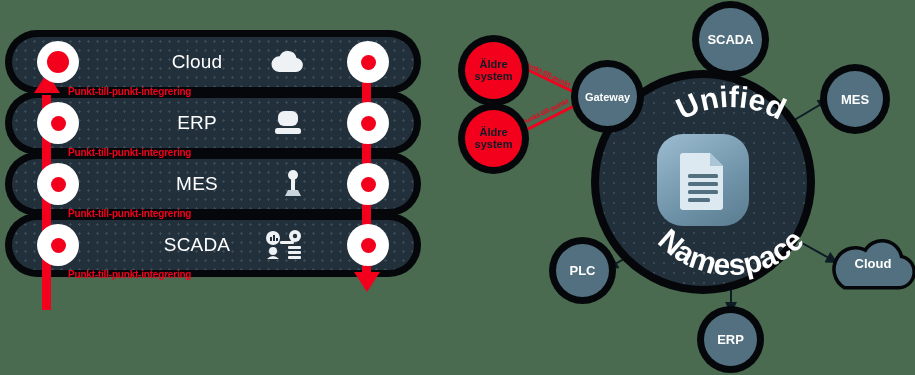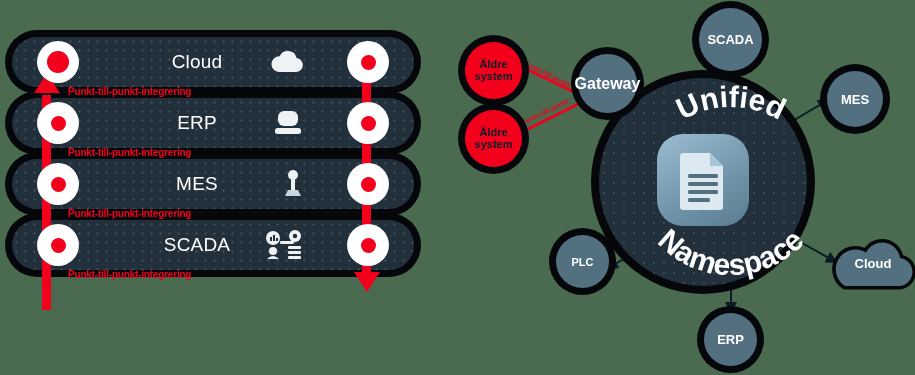--- a/index.html
+++ b/index.html
@@ -280,25 +280,25 @@
         <path d="M16 50 h54 a14 14 0 0 0 1 -27.9 A18 18 0 0 0 37 16.5 A14.4 14.4 0 0 0 16 50z" fill="#52707f" stroke="#05070a" stroke-width="7" stroke-linejoin="round"></path>
         <path d="M16 50 h54 a14 14 0 0 0 1 -27.9 A18 18 0 0 0 37 16.5 A14.4 14.4 0 0 0 16 50z" fill="#52707f"></path>
       </svg>
       <span style="position:relative;z-index:2;">Cloud</span>
     </div>
 
     <div class="uns-node" style="left:254px;top:313px;width:53px;height:53px;font-size:13px;">
       <span>ERP</span>
     </div>
 
-    <div class="uns-node" style="left:106px;top:235px;width:53px;height:53px;font-size:11px;text-align:right;">
+    <div class="uns-node" style="left:106px;top:244px;width:53px;height:53px;font-size:13px;text-align:right;">
       <span>PLC</span>
     </div>
 
-    <div class="uns-node" style="left:128px;top:54px;width:59px;height:59px;font-size:16px;">
+    <div class="uns-node" style="left:128px;top:67px;width:59px;height:59px;font-size:11px;">
       <span>Gateway</span>
     </div>
 
     <div class="uns-node red" style="left:15px;top:42px;width:57px;height:57px;font-size:11px;flex-direction:column;">
       <span>Äldre</span>
       <span>system</span>
     </div>
 
     <div class="uns-node red" style="left:15px;top:110px;width:57px;height:57px;font-size:11px;flex-direction:column;">
       <span>Äldre</span>

